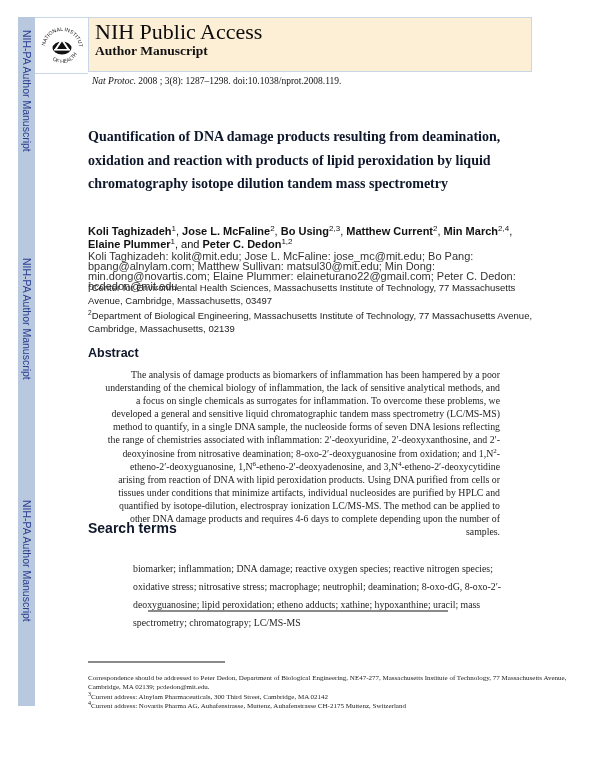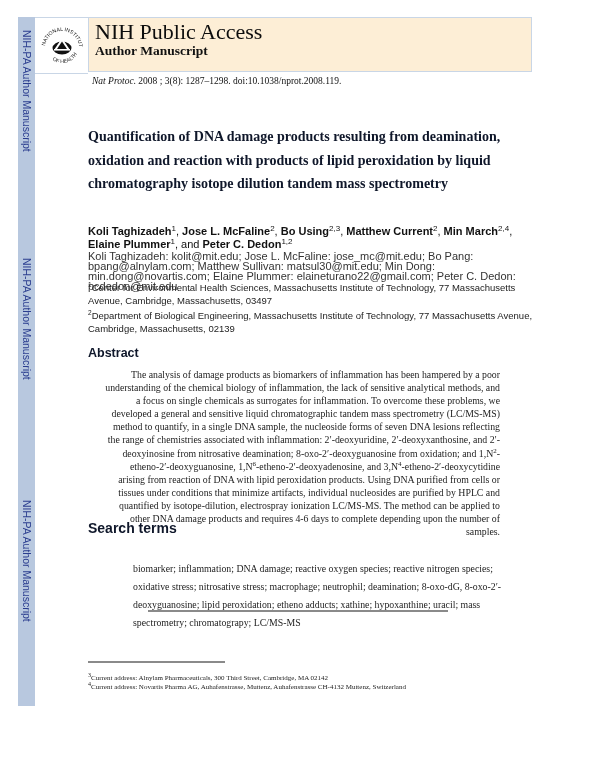--- a/index.html
+++ b/index.html
@@ -82,15 +82,16 @@
 <div class="h2" style="top:346px; font-size:12.5px;">Abstract</div>
 <div class="abstract-text"><span>The analysis of damage products as biomarkers of inflammation has been hampered by a poor understanding of the chemical biology of inflammation, the lack of sensitive analytical methods, and a focus on single chemicals as surrogates for inflammation. To overcome these problems, we developed a general and sensitive liquid chromatographic tandem mass spectrometry (LC/MS-MS) method to quantify, in a single DNA sample, the nucleoside forms of seven DNA lesions reflecting the range of chemistries associated with inflammation: 2′-deoxyuridine, 2′-deoxyxanthosine, and 2′-deoxyinosine from nitrosative deamination; 8-oxo-2′-deoxyguanosine from oxidation; and 1,N</span><sup>2</sup><span>-etheno-2′-deoxyguanosine, 1,N</span><sup>6</sup><span>-etheno-2′-deoxyadenosine, and 3,N</span><sup>4</sup><span>-etheno-2′-deoxycytidine arising from reaction of DNA with lipid peroxidation products. Using DNA purified from cells or tissues under conditions that minimize artifacts, individual nucleosides are purified by HPLC and quantified by isotope-dilution, electrospray ionization LC/MS-MS. The method can be applied to other DNA damage products and requires 4-6 days to complete depending upon the number of samples.</span></div>
 
 <div class="h2" style="top:520px; font-size:14px;">Search terms</div>
 <div class="terms-text">biomarker; inflammation; DNA damage; reactive oxygen species; reactive nitrogen species; oxidative stress; nitrosative stress; macrophage; neutrophil; deamination; 8-oxo-dG, 8-oxo-2′-deoxyguanosine; lipid peroxidation; etheno adducts; xathine; hypoxanthine; uracil; mass spectrometry; chromatograpy; LC/MS-MS</div>
 
 <div class="rule1"></div>
 <div class="rule2"></div>
 
 <div class="footnotes">
+  <div>Correspondence should be addressed to Peter Dedon, Department of Biological Engineering, NE47-277, Massachusetts Institute of Technology, 77 Massachusetts Avenue, Cambridge, MA 02139; pcdedon@mit.edu.</div>
   <div><sup>3</sup><span>Current address: Alnylam Pharmaceuticals, 300 Third Street, Cambridge, MA 02142</span></div>
-  <div><sup>4</sup><span>Current address: Novartis Pharma AG, Auhafenstrasse, Muttenz, Auhafenstrasse CH-4132 Muttenz, Switzerland</span></div>
+  <div><sup>4</sup><span>Current address: Novartis Pharma AG, Auhafenstrasse, Muttenz, Auhafenstrasse CH-2175 Muttenz, Switzerland</span></div>
 </div>
 
 </body></html>

